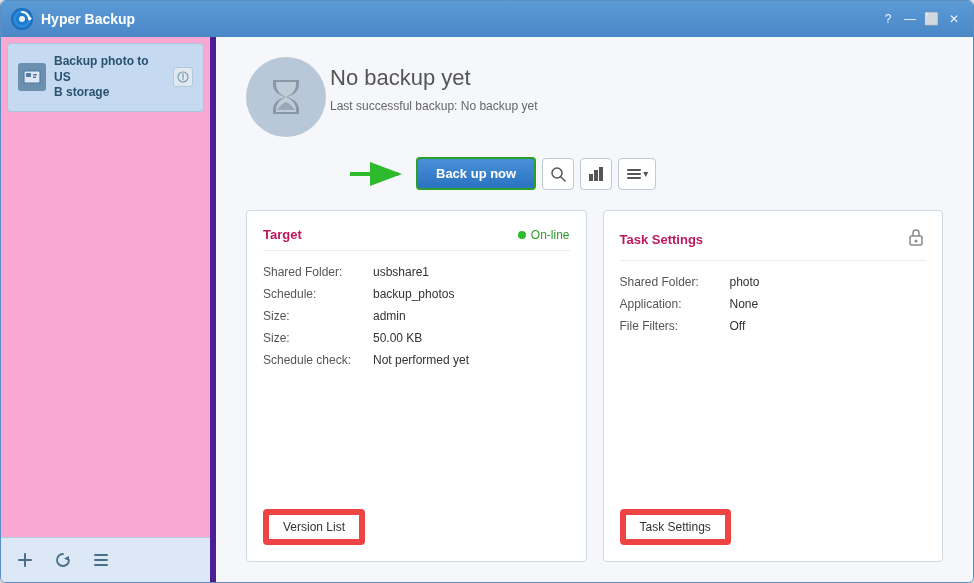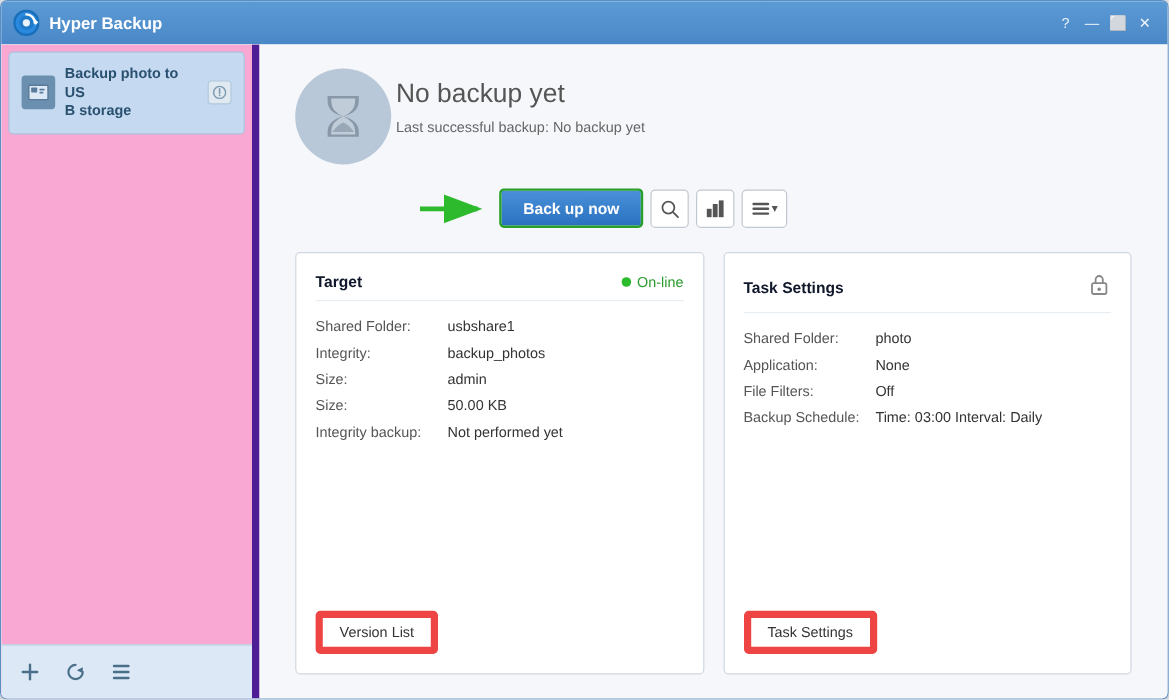--- a/index.html
+++ b/index.html
@@ -40,21 +40,21 @@
 
     
     .action-bar { display: flex; align-items: center; gap: 6px; margin-bottom: 20px; margin-left: 100px; }
     .btn-backup-now { background: linear-gradient(to bottom, #4a90d9, #2a72c0); color: white; border: 2px solid #28a02a; border-radius: 4px; padding: 7px 18px; font-size: 13px; font-weight: 600; cursor: pointer; outline: none; }
     .icon-btn { width: 32px; height: 32px; border: 1px solid #c0c8d0; border-radius: 4px; background: white; display: flex; align-items: center; justify-content: center; cursor: pointer; color: #555; font-size: 14px; }
 
     
     .cards-row { display: flex; gap: 16px; flex: 1; }
     .card { background: white; border: 1px solid #d0d8e0; border-radius: 4px; padding: 16px; flex: 1; display: flex; flex-direction: column; }
     .card-header { display: flex; align-items: center; justify-content: space-between; margin-bottom: 14px; padding-bottom: 8px; border-bottom: 1px solid #e8edf2; }
-    .card-title { font-size: 13px; font-weight: 700; color: #0f172a; }
+    .card-title { font-size: 13px; font-weight: 700; color: #be185d; }
     .online-badge { display: flex; align-items: center; gap: 5px; font-size: 12px; color: #2a9a2a; }
     .dot-green { width: 8px; height: 8px; border-radius: 50%; background: #2dbb2d; display: inline-block; }
     .lock-icon { color: #888; font-size: 18px; }
     .card-row { display: flex; align-items: baseline; margin-bottom: 8px; }
     .card-label { color: #555; font-size: 12px; min-width: 110px; }
     .card-value { color: #333; font-size: 12px; }
     .card-spacer { flex: 1; }
     .card-footer { margin-top: 8px; }
     .btn-version { border: 6px solid #ef4444; background: white; padding: 5px 14px; font-size: 12px; border-radius: 4px; cursor: pointer; color: #333; }
   </style>
@@ -193,33 +193,33 @@
             <div class="online-badge">
               <span class="dot-green"></span>
               <span>On-line</span>
             </div>
           </div>
           <div class="card-row">
             <span class="card-label">Shared Folder:</span>
             <span class="card-value">usbshare1</span>
           </div>
           <div class="card-row">
-            <span class="card-label">Integrity:</span>
+            <span class="card-label">Schedule:</span>
             <span class="card-value">backup_photos</span>
           </div>
           <div class="card-row">
             <span class="card-label">Size:</span>
             <span class="card-value">admin</span>
           </div>
           <div class="card-row">
             <span class="card-label">Size:</span>
             <span class="card-value">50.00 KB</span>
           </div>
           <div class="card-row">
-            <span class="card-label">Integrity backup:</span>
+            <span class="card-label">Schedule check:</span>
             <span class="card-value">Not performed yet</span>
           </div>
           <div class="card-spacer"></div>
           <div class="card-footer">
             <button class="btn-version">Version List</button>
           </div>
         </div>
 
         <div class="card">
           <div class="card-header">
@@ -237,24 +237,20 @@
             <span class="card-value">photo</span>
           </div>
           <div class="card-row">
             <span class="card-label">Application:</span>
             <span class="card-value">None</span>
           </div>
           <div class="card-row">
             <span class="card-label">File Filters:</span>
             <span class="card-value">Off</span>
           </div>
-          <div class="card-row">
-            <span class="card-label">Backup Schedule:</span>
-            <span class="card-value">Time: 03:00 Interval: Daily</span>
-          </div>
           <div class="card-spacer"></div>
           <div class="card-footer">
             <button class="btn-version">Task Settings</button>
           </div>
         </div>
 
       </div>
     </div>
   </div>
 </div>

